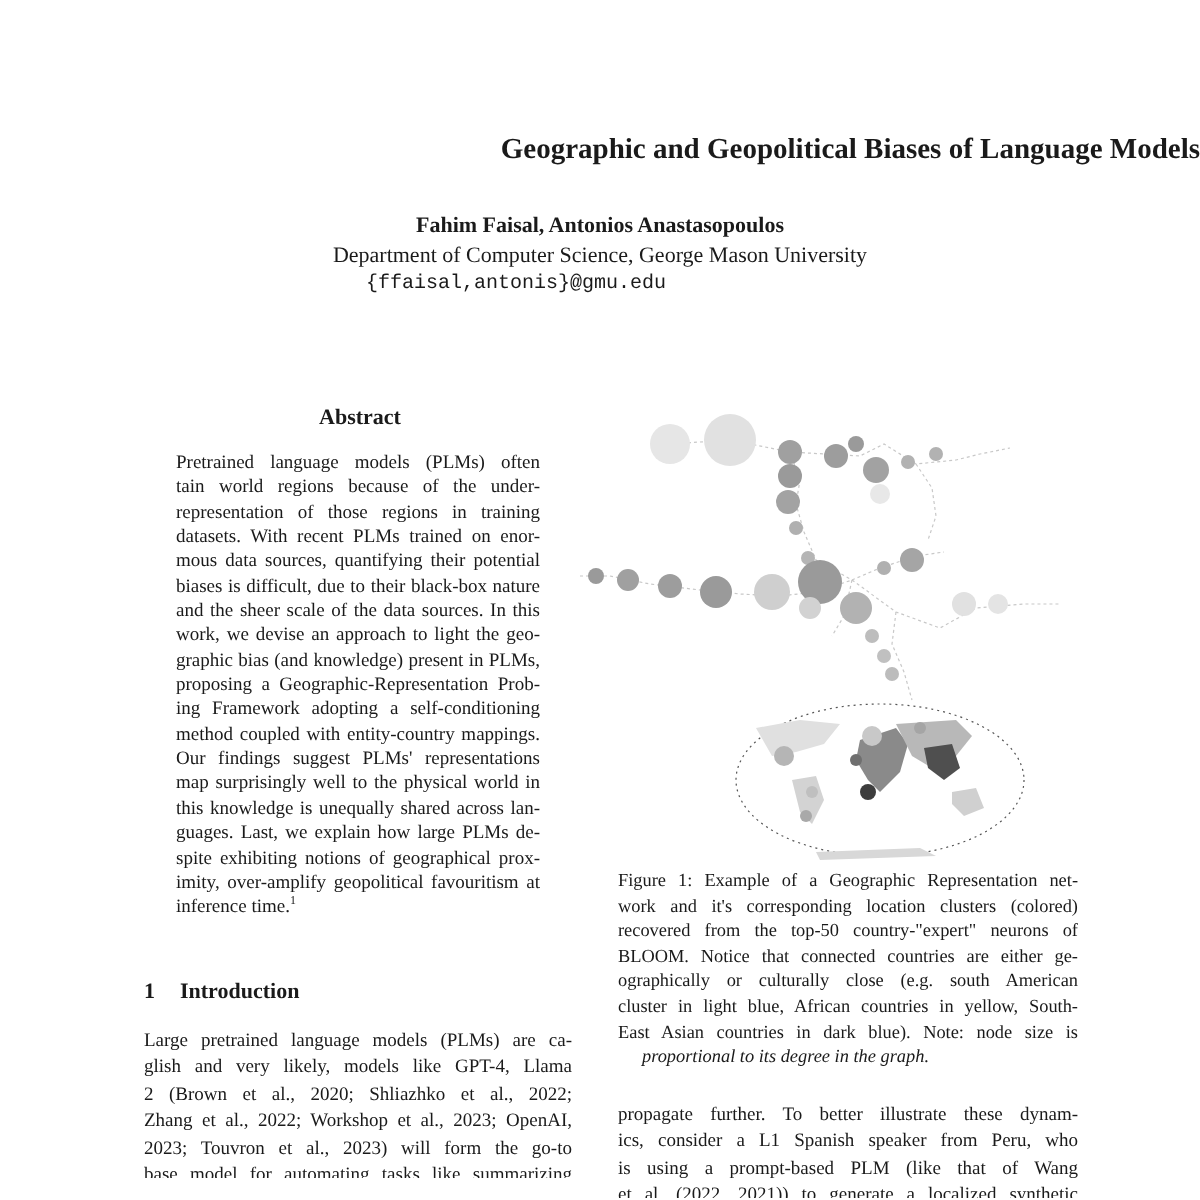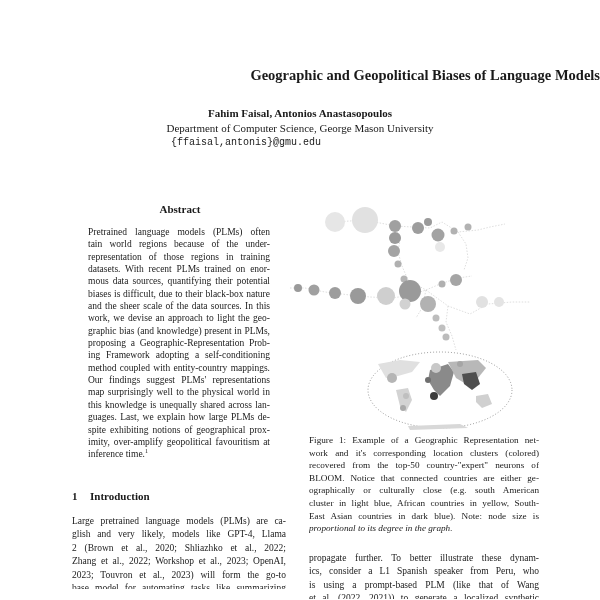--- a/index.html
+++ b/index.html
@@ -3,37 +3,37 @@
 <meta charset="utf-8">
 <style>
   html, body { margin: 0; padding: 0; background: #ffffff; }
   body { width: 600px; height: 600px; overflow: hidden; position: relative;
          font-family: "Liberation Serif", "DejaVu Serif", serif; color: #1a1a1a; }
   .title { position: absolute; top: 67px; left: 0; width: 600px; text-align: right;
            font-weight: bold; font-size: 14.5px; letter-spacing: 0; }
   .authors { position: absolute; top: 107px; left: 0; width: 600px; text-align: center;
              font-weight: bold; font-size: 11px; }
   .affil { position: absolute; top: 122px; left: 0; width: 600px; text-align: center; font-size: 11px; }
-  .email { position: absolute; top: 137px; left: 0; width: 492px; text-align: center;
+  .email { position: absolute; top: 137px; left: 12px; width: 492px; text-align: center;
            font-family: "Liberation Mono", "DejaVu Sans Mono", monospace; font-size: 10px; }
   .abstract-heading { position: absolute; top: 203px; left: 60px; width: 240px; text-align: center;
                       font-weight: bold; font-size: 11px; }
   .abstract { position: absolute; top: 226px; left: 88px; width: 182px; font-size: 9.5px;
               line-height: 12.35px; text-align: justify; }
   .abstract .line { display: block; text-align: justify; text-align-last: justify; white-space: nowrap; height: 12.35px; }
   .abstract .line.last { text-align-last: left; }
   .section-heading { position: absolute; top: 490px; left: 72px; font-weight: bold; font-size: 11px; }
   .section-heading .num { display: inline-block; width: 18px; }
   .intro { position: absolute; top: 515px; left: 72px; width: 214px; font-size: 9.5px; line-height: 13.4px; }
   .intro .line, .rcol .line, .caption .line { display: block; white-space: nowrap; text-align: justify; text-align-last: justify; height: 13.4px; overflow: hidden; }
   .figure { position: absolute; top: 200px; left: 290px; width: 250px; height: 230px; }
   .caption { position: absolute; top: 434px; left: 309px; width: 230px; font-size: 9.2px; line-height: 12.6px; }
   .caption .line { height: 12.6px; }
   .caption .line.last { text-align-last: left; }
-  .caption i { font-style: italic; }
+  .caption i { font-style: italic; margin-left: 12px; }
   .rcol { position: absolute; top: 552px; left: 309px; width: 230px; font-size: 9.5px; line-height: 13.4px; }
   sup { font-size: 6px; vertical-align: super; line-height: 0; }
 </style>
 </head>
 <body>
 
 <div class="title">Geographic and Geopolitical Biases of Language Models</div>
 <div class="authors">Fahim Faisal, Antonios Anastasopoulos</div>
 <div class="affil">Department of Computer Science, George Mason University</div>
 <div class="email">{ffaisal,antonis}@gmu.edu</div>

